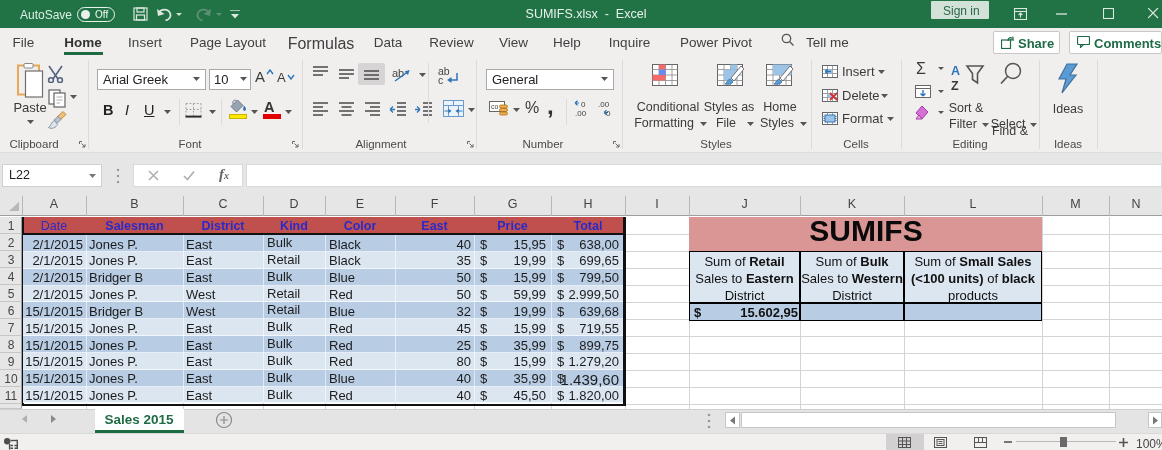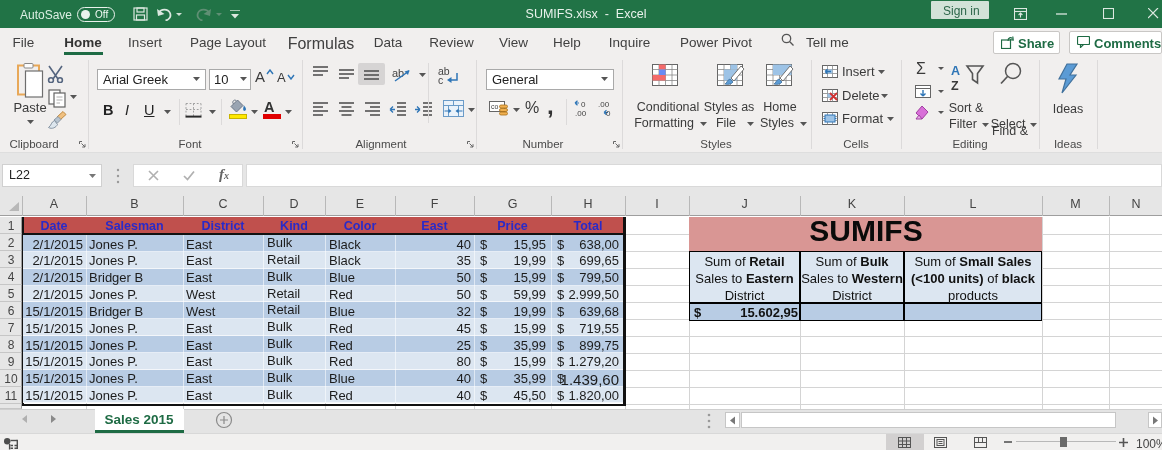--- a/index.html
+++ b/index.html
@@ -504,21 +504,21 @@
 <div class="abs " style="left:22px;top:268px;width:1140px;height:1px;background:#d4d4d4"></div>
 <div class="abs " style="left:22px;top:285px;width:1140px;height:1px;background:#d4d4d4"></div>
 <div class="abs " style="left:22px;top:302px;width:1140px;height:1px;background:#d4d4d4"></div>
 <div class="abs " style="left:22px;top:319px;width:1140px;height:1px;background:#d4d4d4"></div>
 <div class="abs " style="left:22px;top:336px;width:1140px;height:1px;background:#d4d4d4"></div>
 <div class="abs " style="left:22px;top:353px;width:1140px;height:1px;background:#d4d4d4"></div>
 <div class="abs " style="left:22px;top:370px;width:1140px;height:1px;background:#d4d4d4"></div>
 <div class="abs " style="left:22px;top:387px;width:1140px;height:1px;background:#d4d4d4"></div>
 <div class="abs " style="left:22px;top:404px;width:1140px;height:1px;background:#d4d4d4"></div>
 <div class="abs " style="left:22px;top:216.5px;width:603px;height:16.5px;background:#c0504d"></div>
-<div class="abs" style="left:54px;top:218.5px;transform:translateX(-50%);font-size:12.5px;color:#2a2ac8;font-weight:700;white-space:nowrap;">Date</div>
+<div class="abs" style="left:54px;top:218.5px;transform:translateX(-50%);font-size:12.5px;color:#2a2ac8;font-weight:400;white-space:nowrap;">Date</div>
 <div class="abs" style="left:134.5px;top:218.5px;transform:translateX(-50%);font-size:12.5px;color:#2a2ac8;font-weight:700;white-space:nowrap;">Salesman</div>
 <div class="abs" style="left:223px;top:218.5px;transform:translateX(-50%);font-size:12.5px;color:#2a2ac8;font-weight:700;white-space:nowrap;">District</div>
 <div class="abs" style="left:294px;top:218.5px;transform:translateX(-50%);font-size:12.5px;color:#2a2ac8;font-weight:700;white-space:nowrap;">Kind</div>
 <div class="abs" style="left:360px;top:218.5px;transform:translateX(-50%);font-size:12.5px;color:#2a2ac8;font-weight:700;white-space:nowrap;">Color</div>
 <div class="abs" style="left:434.5px;top:218.5px;transform:translateX(-50%);font-size:12.5px;color:#2a2ac8;font-weight:700;white-space:nowrap;">East</div>
 <div class="abs" style="left:512.5px;top:218.5px;transform:translateX(-50%);font-size:12.5px;color:#2a2ac8;font-weight:700;white-space:nowrap;">Price</div>
 <div class="abs" style="left:588px;top:218.5px;transform:translateX(-50%);font-size:12.5px;color:#2a2ac8;font-weight:700;white-space:nowrap;">Total</div>
 <div class="abs " style="left:22px;top:232.5px;width:603px;height:2.5px;background:#111"></div>
 <div class="abs " style="left:623px;top:217px;width:2.5px;height:189px;background:#111"></div>
 <div class="abs " style="left:22px;top:404px;width:603px;height:2px;background:#111"></div>

